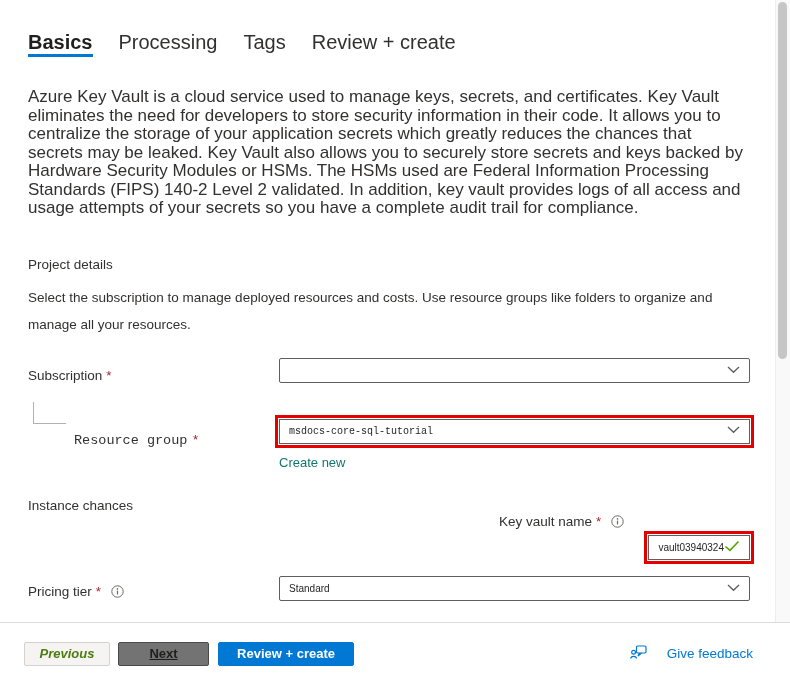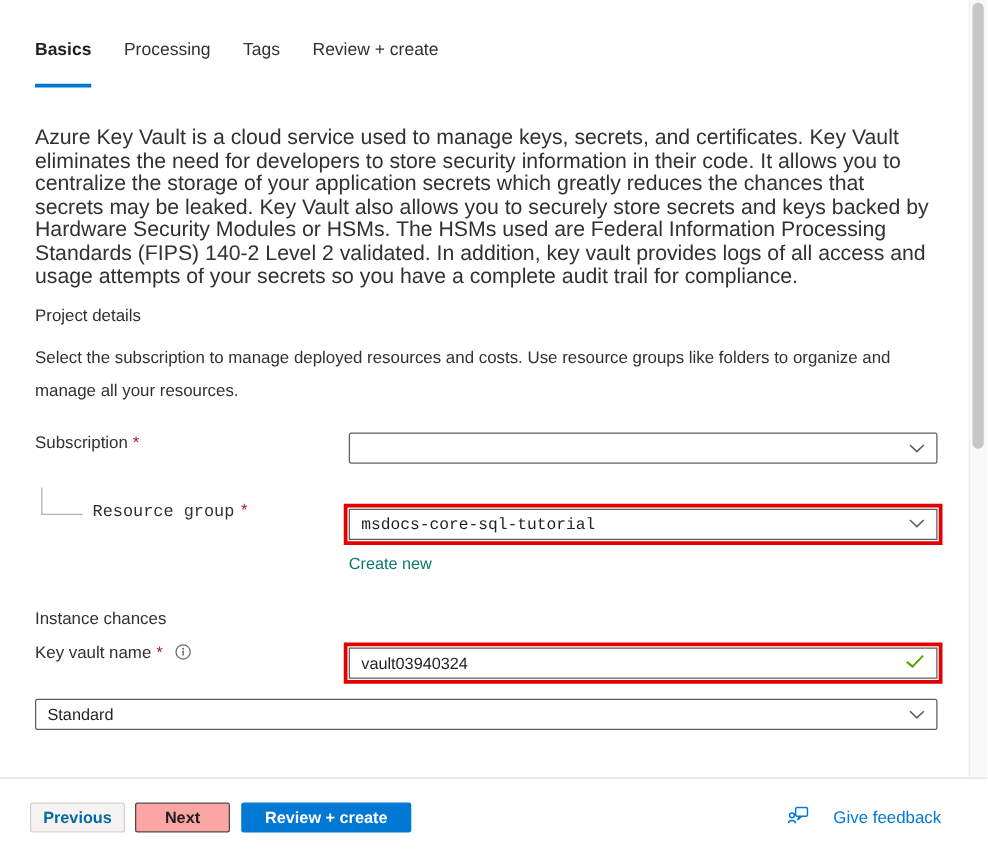--- a/index.html
+++ b/index.html
@@ -7,46 +7,46 @@
     width:790px;height:684px;position:relative;overflow:hidden;background:#fff;
     font-family:"Liberation Sans",sans-serif;color:#323130;
     -webkit-font-smoothing:antialiased;
   }
   .content{
     position:absolute;top:0;left:0;right:15px;bottom:62px;
     padding:31px 25px 0 28px;box-sizing:border-box;overflow:hidden;
   }
   
   .tabs{display:flex;gap:26px;}
-  .tab{font-size:14px;color:#323130;padding-bottom:20px;cursor:pointer;white-space:nowrap;}
+  .tab{font-size:20px;color:#323130;padding-bottom:0;cursor:pointer;white-space:nowrap;}
   .tab.active{font-weight:bold;color:#201f1e;border-bottom:3px solid #0078d4;}
   
   .intro{margin:31px 0 0;font-size:17px;line-height:18.5px;color:#323130;}
-  .section-title{margin:14px 0 0;font-size:13.5px;color:#323130;}
+  .section-title{margin:39px 0 0;font-size:13.5px;color:#323130;}
   .section-desc{margin:12px 0 0;font-size:13.5px;line-height:27px;}
   
-  .form-row{display:flex;align-items:flex-start;position:relative;}
+  .form-row{display:flex;align-items:flex-end;position:relative;}
   .row-subscription{margin-top:20px;}
   .row-resource-group{margin-top:32px;font-family:Liberation Mono, monospace;}
-  .row-keyvault{margin-top:12px;}
+  .row-keyvault{margin-top:1px;flex-direction:column;}
   .row-region{margin-top:12px;}
   .row-pricing{margin-top:12px;}
   .form-label{width:251px;flex:none;font-size:13.5px;color:#323130;}
   .form-label .req{color:#a4262c;margin-left:4px;}
   .form-label .info{margin-left:6px;vertical-align:-2px;}
   .form-label.indent{padding-left:46px;box-sizing:border-box;}
   .connector{
     position:absolute;left:5px;top:-13px;width:32px;height:21px;
     border-left:1px solid #b3b0ad;border-bottom:1px solid #b3b0ad;
   }
   .field{
     flex:1;height:25px;box-sizing:border-box;background:#fff;
     border:1px solid #605e5c;border-radius:2px;
     display:flex;align-items:center;padding:0 9px;
-    font-size:13px;color:#201f1e;cursor:pointer;
+    font-size:10px;color:#201f1e;cursor:pointer;
   }
   .field .val{flex:1;white-space:nowrap;overflow:hidden;}
   .hl{border:3px solid #e50000;padding:1px;flex:1;margin-left:-4px;margin-right:-4px;display:flex;}
   .hl .field{border-radius:0;flex:1;}
   .create-new{
     display:inline-block;margin:7px 0 0 251px;font-size:13px;color:#0f766e;
     text-decoration:none;cursor:pointer;
   }
   .instance-title{margin-top:27px;}
   .recovery-title{margin-top:28px;}
@@ -57,22 +57,22 @@
   .footer{
     position:absolute;left:0;right:0;bottom:0;height:62px;background:#fff;
     border-top:1px solid #dcdcdc;display:flex;align-items:center;
     padding:0 37px 0 24px;box-sizing:border-box;
   }
   .btn{
     height:24px;font-size:13px;font-weight:600;border-radius:2px;
     display:flex;align-items:center;justify-content:center;
     font-family:"Liberation Sans",sans-serif;box-sizing:border-box;cursor:pointer;
   }
-  .btn-previous{width:76px;background:#f5f4f3;border:1px solid #d4d2d0;color:#0369a1;margin-right:8px;cursor:default;}
-  .btn-next{width:76px;background:#fca5a5;border:1.5px solid #4c4a48;color:#201f1e;margin-right:9px;}
+  .btn-previous{width:86px;background:#f5f4f3;border:1px solid #d4d2d0;color:#4d7c0f;margin-right:8px;cursor:default;font-style:italic;}
+  .btn-next{width:91px;background:#737373;border:1.5px solid #4c4a48;color:#201f1e;margin-right:9px;text-decoration:underline;}
   .btn-review{width:136px;background:#0078d4;border:1px solid #0078d4;color:#fff;}
   .feedback{margin-left:auto;display:flex;align-items:center;gap:20px;color:#0078d4;font-size:13.5px;cursor:pointer;text-decoration:none;}
 </style>
 </head>
 <body>
 
 <div class="content">
 
   
   <div class="tabs">
@@ -147,20 +147,30 @@
             </svg>
         </span>
       </div>
     </div>
   </div>
 
   
 
   
   <div class="form-row row-pricing">
+    <div class="form-label">
+      <span>Pricing tier</span><span class="req">*</span>
+      <span class="info">
+        <svg width="13" height="13" viewBox="0 0 13 13">
+            <circle cx="6.5" cy="6.5" r="5.7" fill="none" stroke="#6b6966" stroke-width="1"></circle>
+            <circle cx="6.5" cy="3.9" r="0.8" fill="#6b6966"></circle>
+            <rect x="5.9" y="5.4" width="1.2" height="4" rx="0.5" fill="#6b6966"></rect>
+          </svg>
+      </span>
+    </div>
     <div class="field">
       <span class="val">Standard</span>
       <span>
         <svg width="13" height="8" viewBox="0 0 13 8">
             <polyline points="1,1 6.5,6.3 12,1" fill="none" stroke="#605e5c" stroke-width="1.3"></polyline>
           </svg>
       </span>
     </div>
   </div>
 

